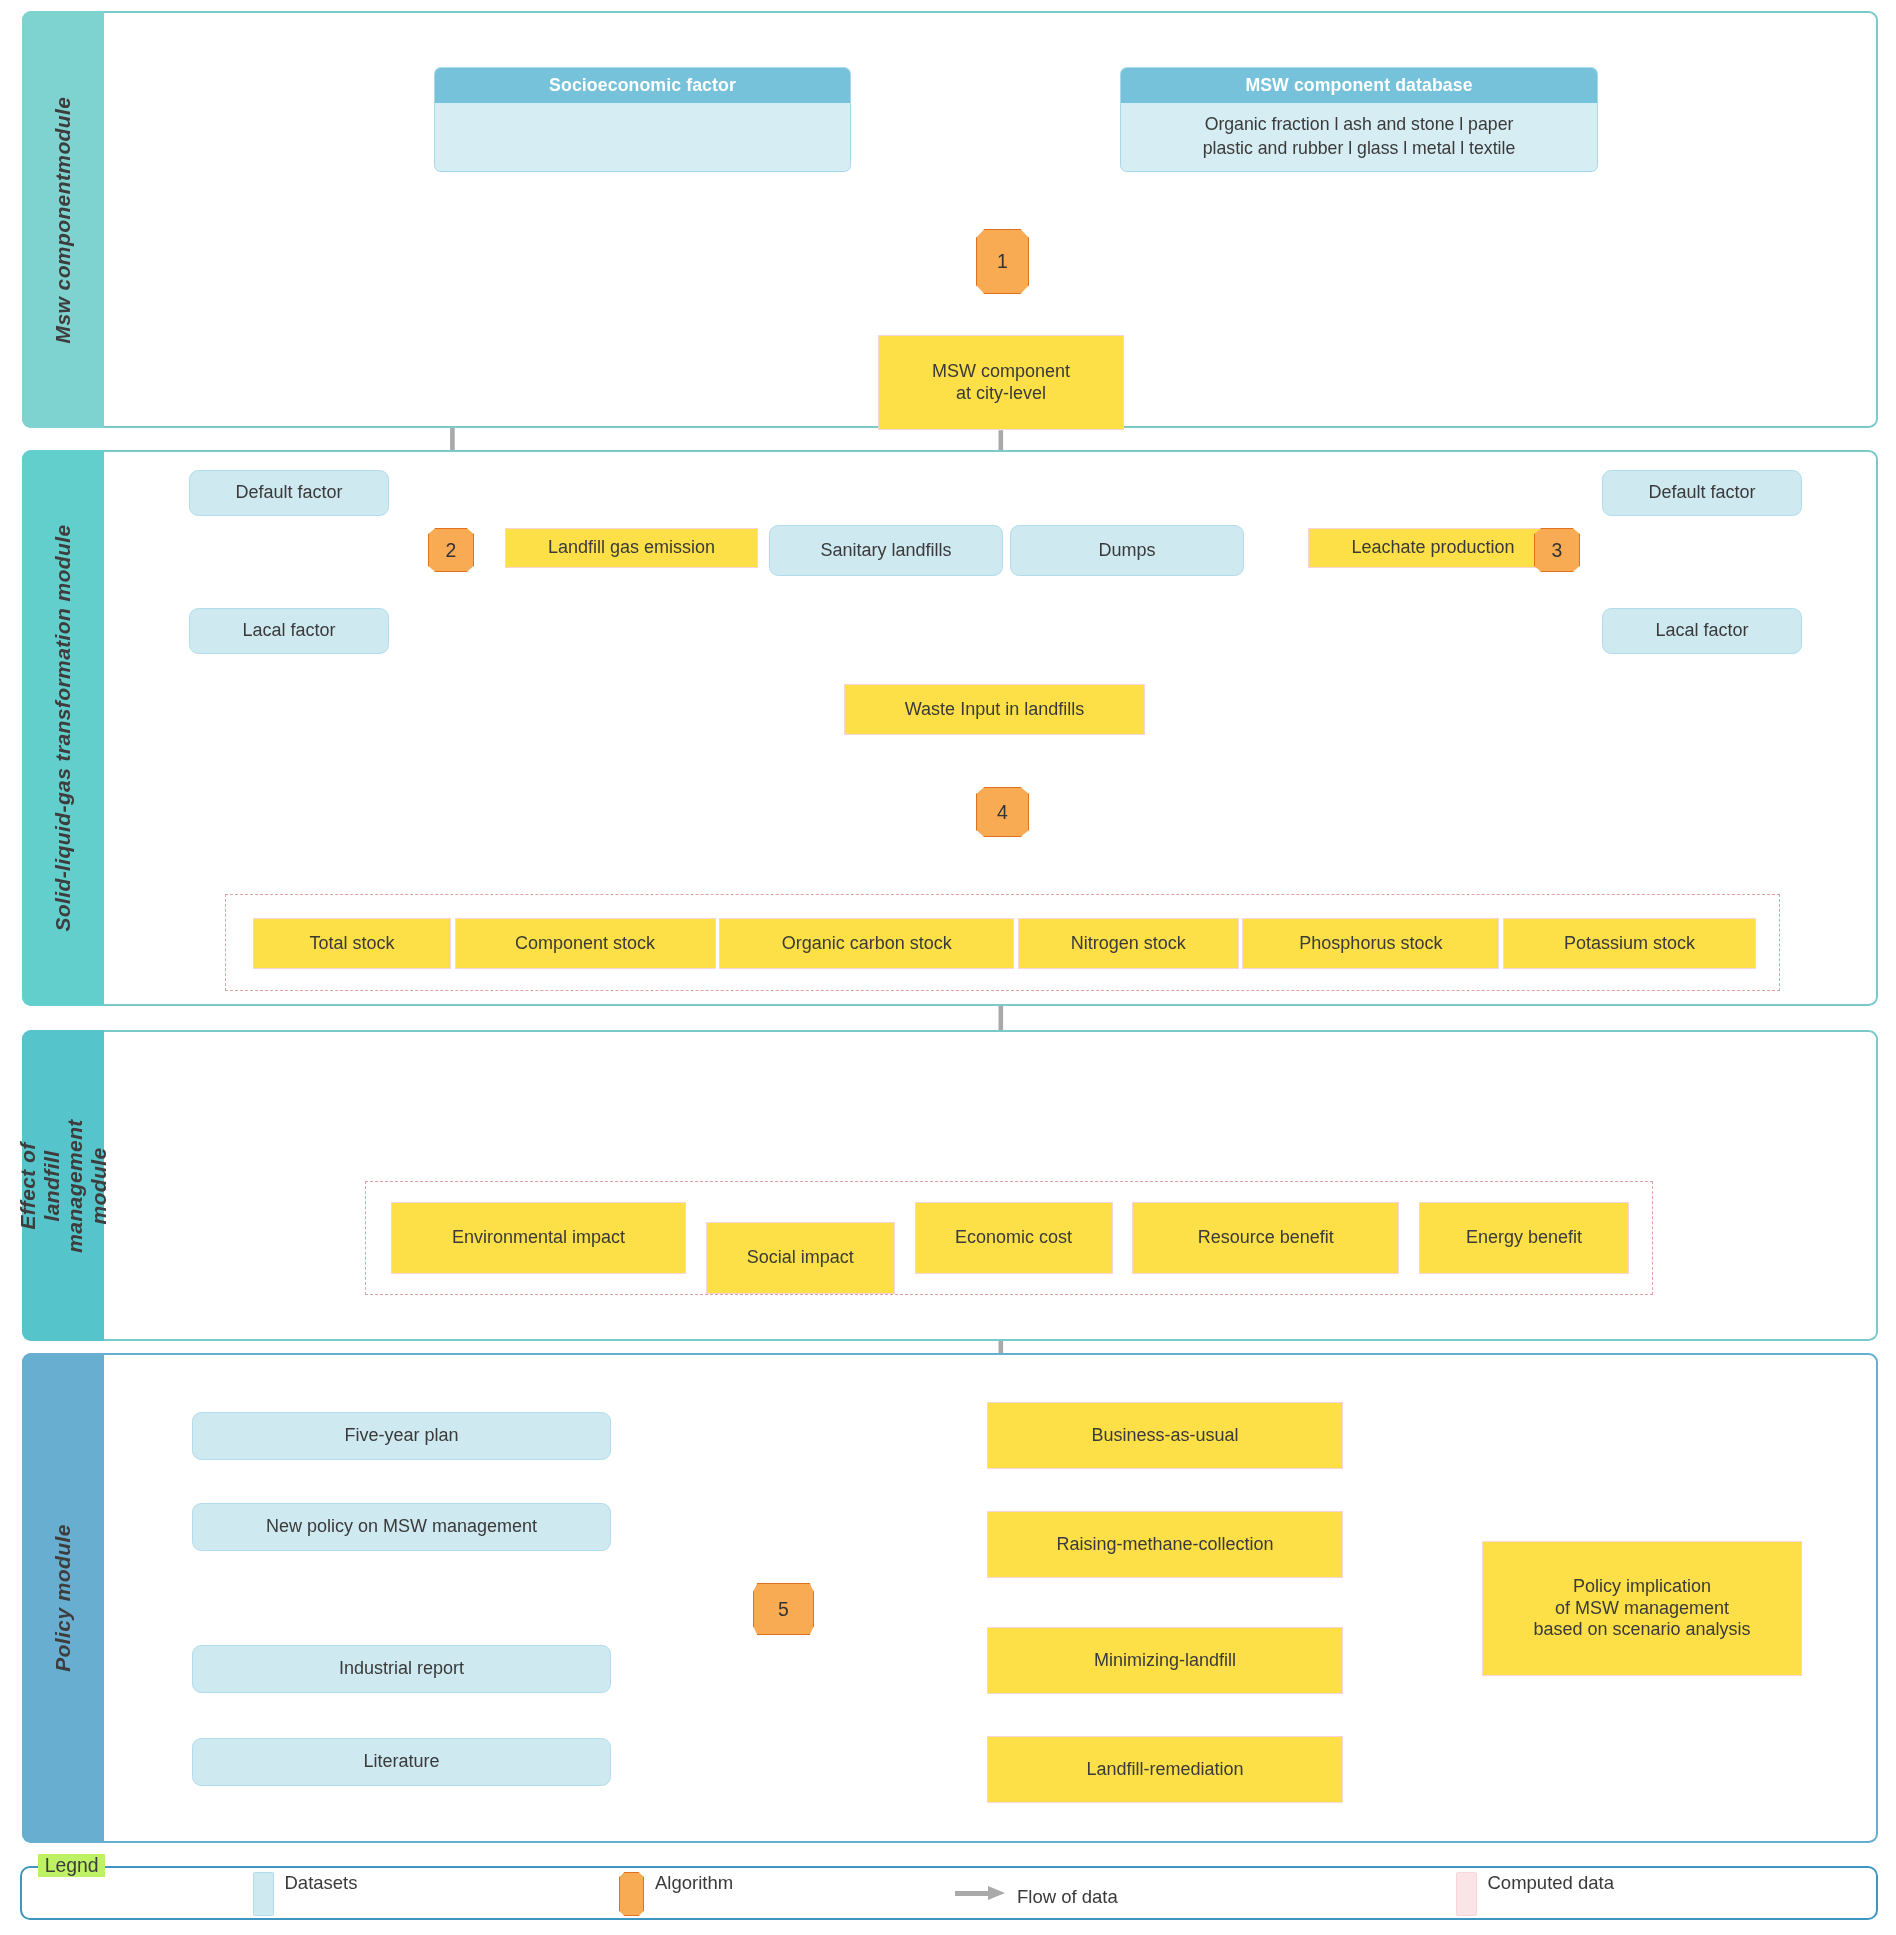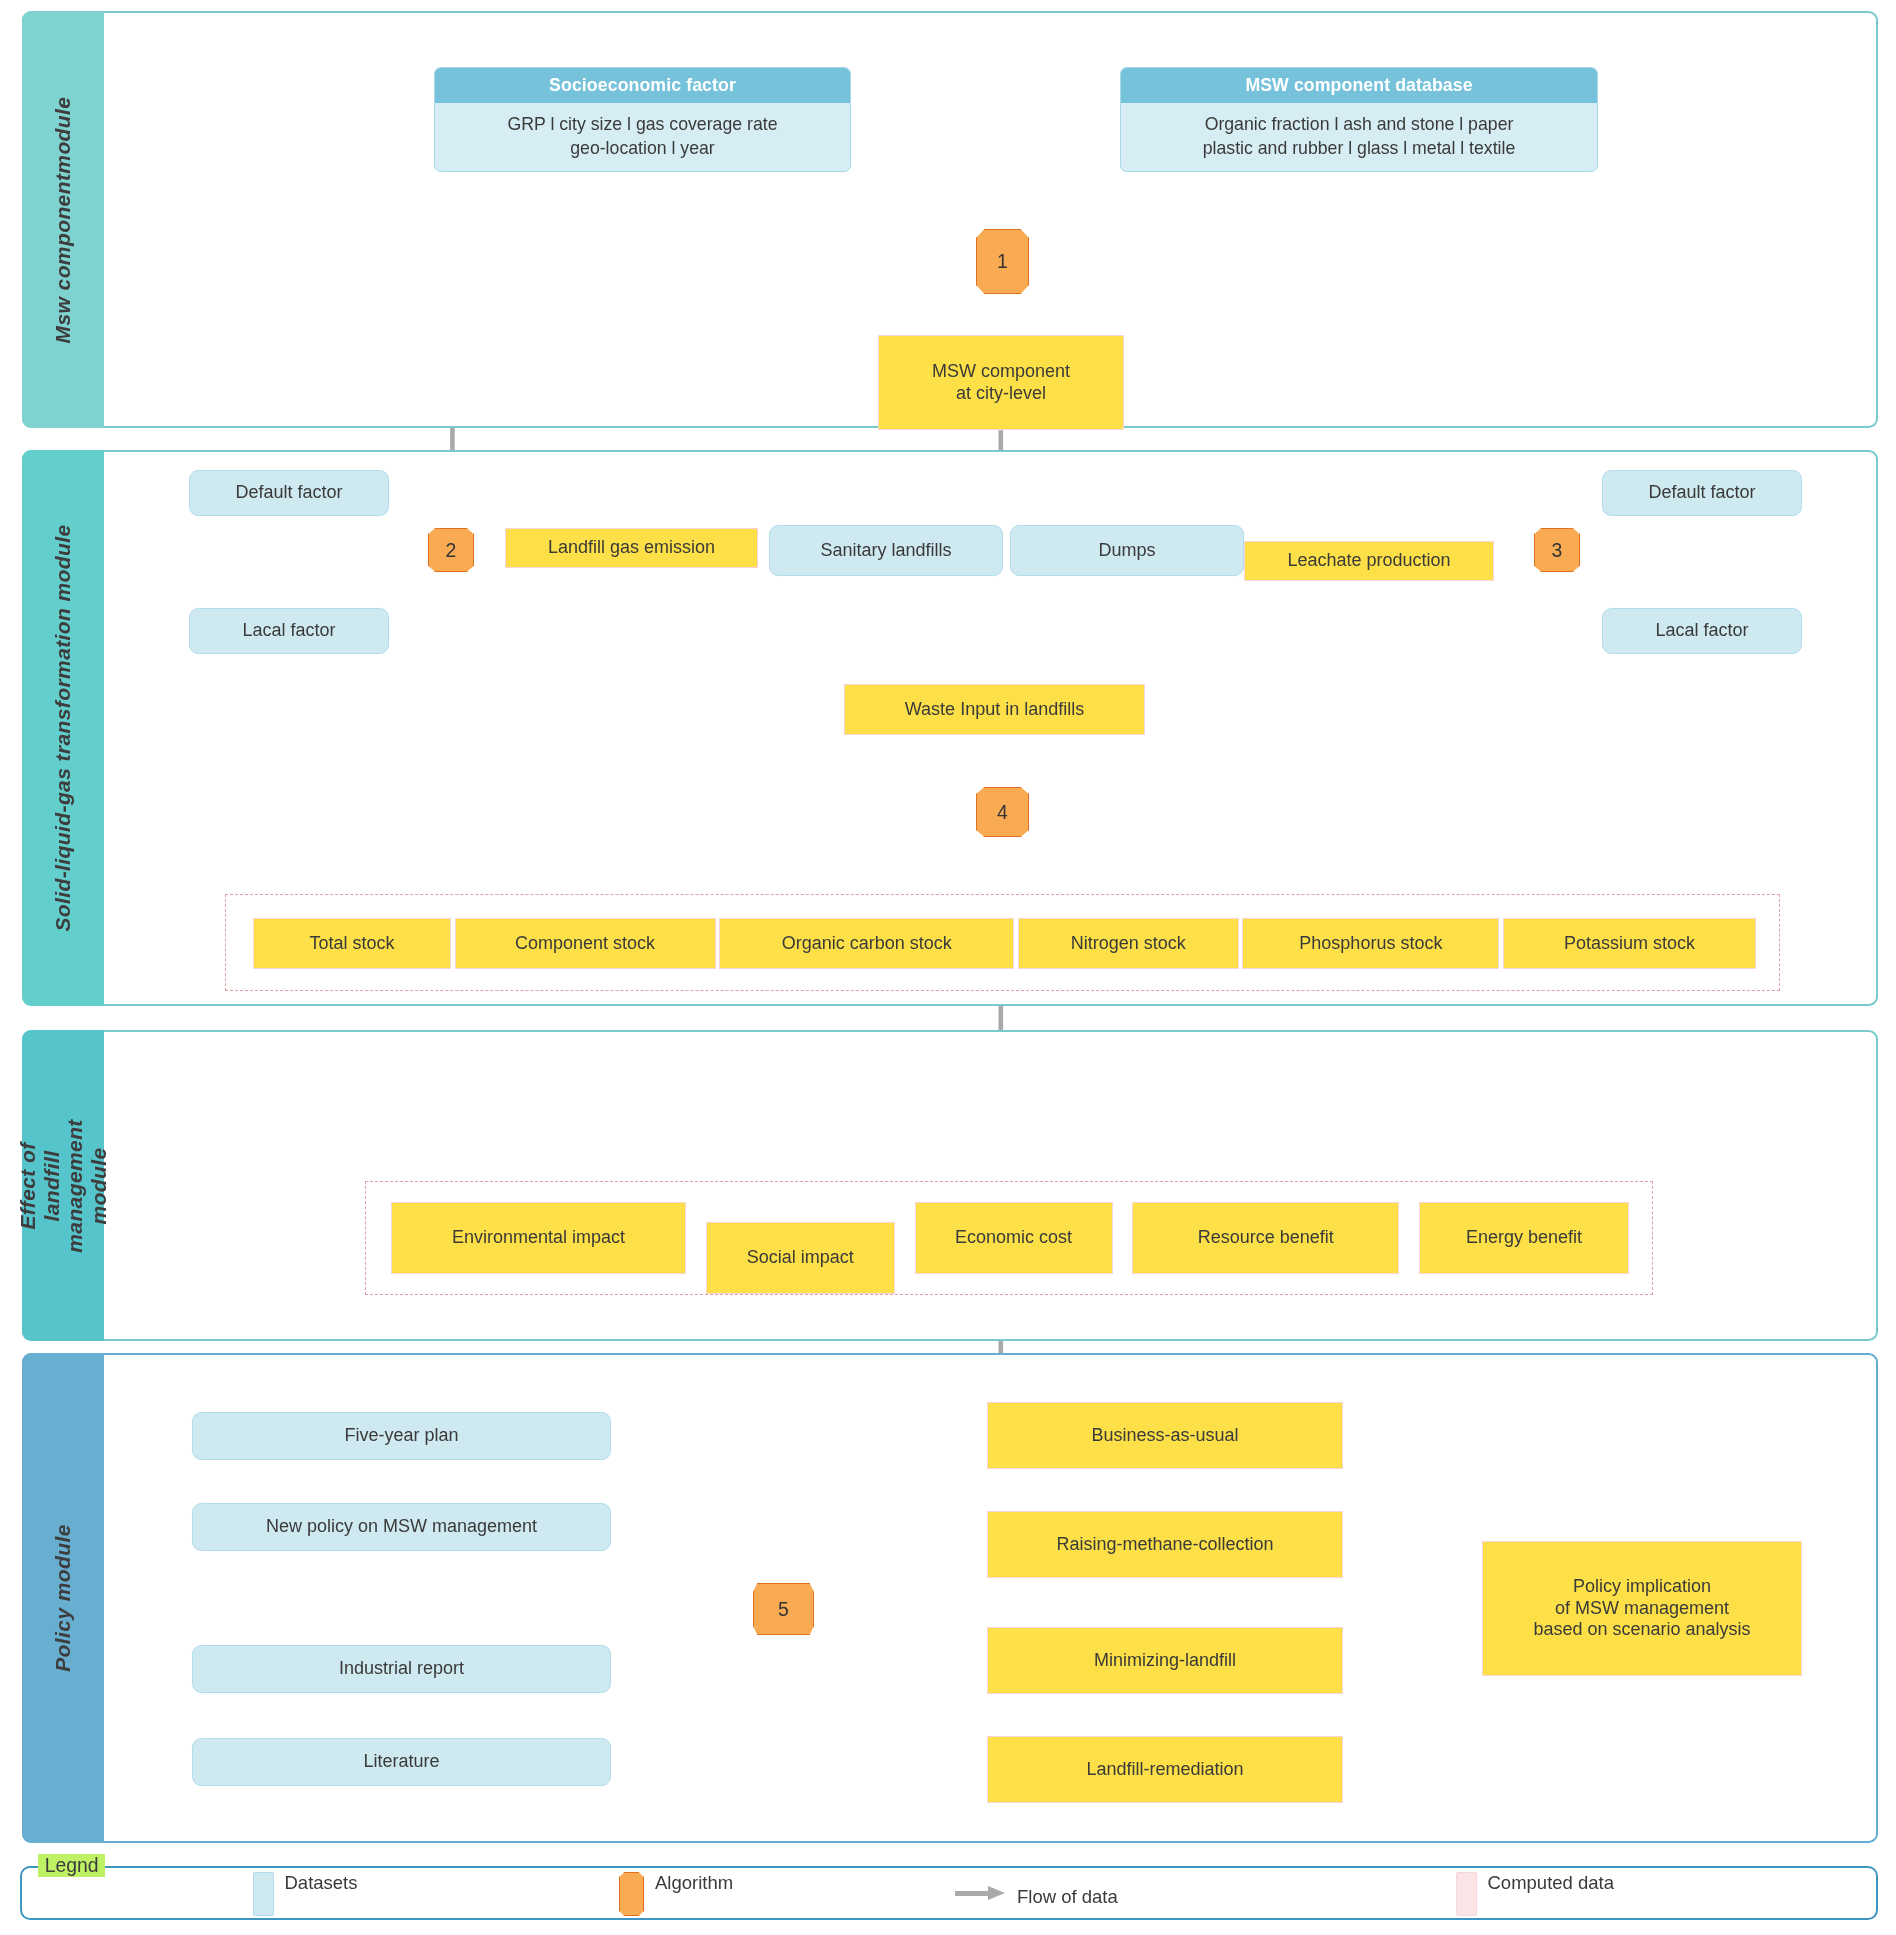--- a/index.html
+++ b/index.html
@@ -141,22 +141,20 @@
 
   <div class="panel m1" style="left:22px;top:11px;width:1856px;height:417px;">
     <div class="frame"></div>
     <div class="tab">
       <span>Msw componentmodule</span>
     </div>
   </div>
 
   <div class="dshead" style="left:434px;top:67px;width:417px;height:105px;">
     <div class="hd">Socioeconomic factor</div>
-    <div class="bd" style="white-space:pre-line;">GRP l city size l gas coverage rate
-geo-location l year</div>
   </div>
 
   <div class="dshead" style="left:1120px;top:67px;width:478px;height:105px;">
     <div class="hd">MSW component database</div>
     <div class="bd" style="white-space:pre-line;">Organic fraction l ash and stone l paper
 plastic and rubber l glass l metal l textile</div>
   </div>
 
   <div class="algo" style="left:976px;top:229px;width:51px;height:63px;">
     <span>1</span>
@@ -178,21 +176,21 @@
   <div class="algo" style="left:428px;top:528px;width:44px;height:42px;">
     <span>2</span>
   </div>
 
   <div class="node cp" style="left:505px;top:528px;width:253px;height:40px;">Landfill gas emission</div>
 
   <div class="node ds" style="left:769px;top:525px;width:234px;height:51px;">Sanitary landfills</div>
 
   <div class="node ds" style="left:1010px;top:525px;width:234px;height:51px;">Dumps</div>
 
-  <div class="node cp" style="left:1244px;top:528px;width:250px;height:40px;margin-top:13px;">Leachate production</div>
+  <div class="node cp" style="left:1308px;top:528px;width:250px;height:40px;">Leachate production</div>
 
   <div class="algo" style="left:1534px;top:528px;width:44px;height:42px;">
     <span>3</span>
   </div>
 
   <div class="node ds" style="left:1602px;top:470px;width:200px;height:46px;">Default factor</div>
   <div class="node ds" style="left:1602px;top:608px;width:200px;height:46px;">Lacal factor</div>
 
   <div class="node cp" style="left:844px;top:684px;width:301px;height:51px;">Waste Input in landfills</div>
 

